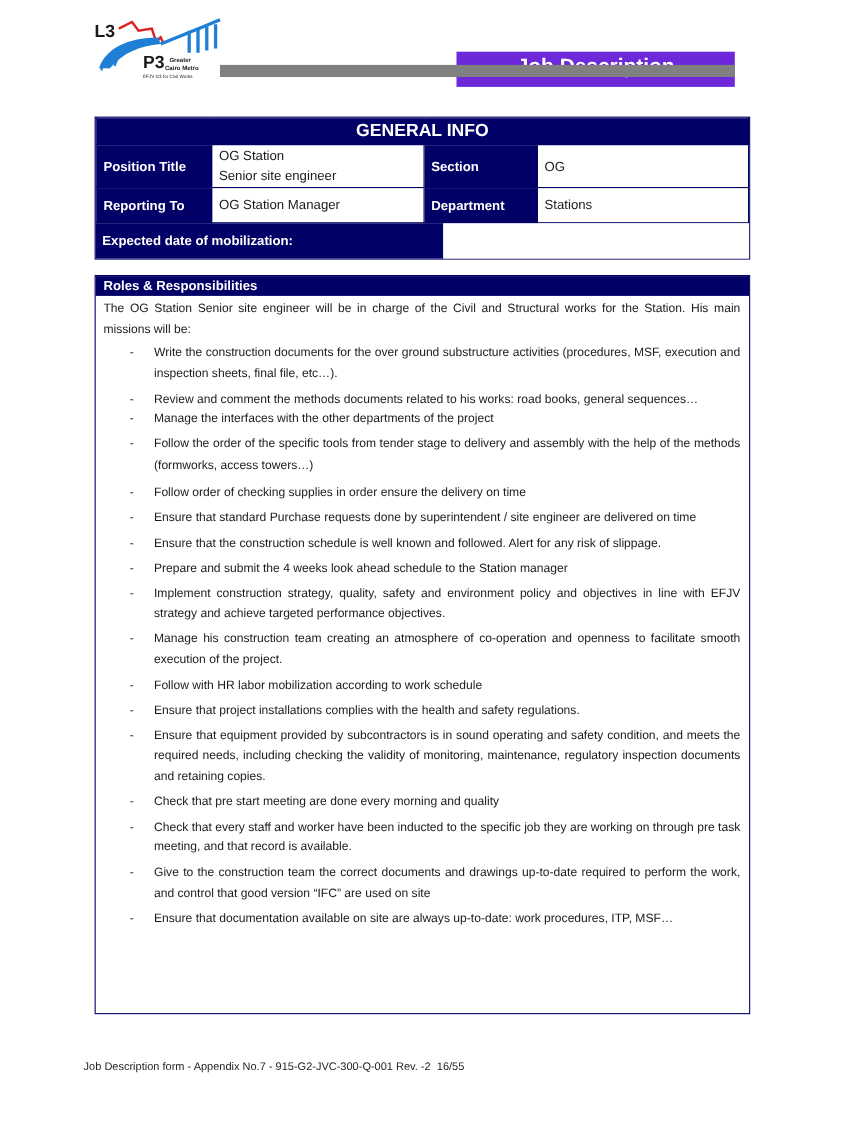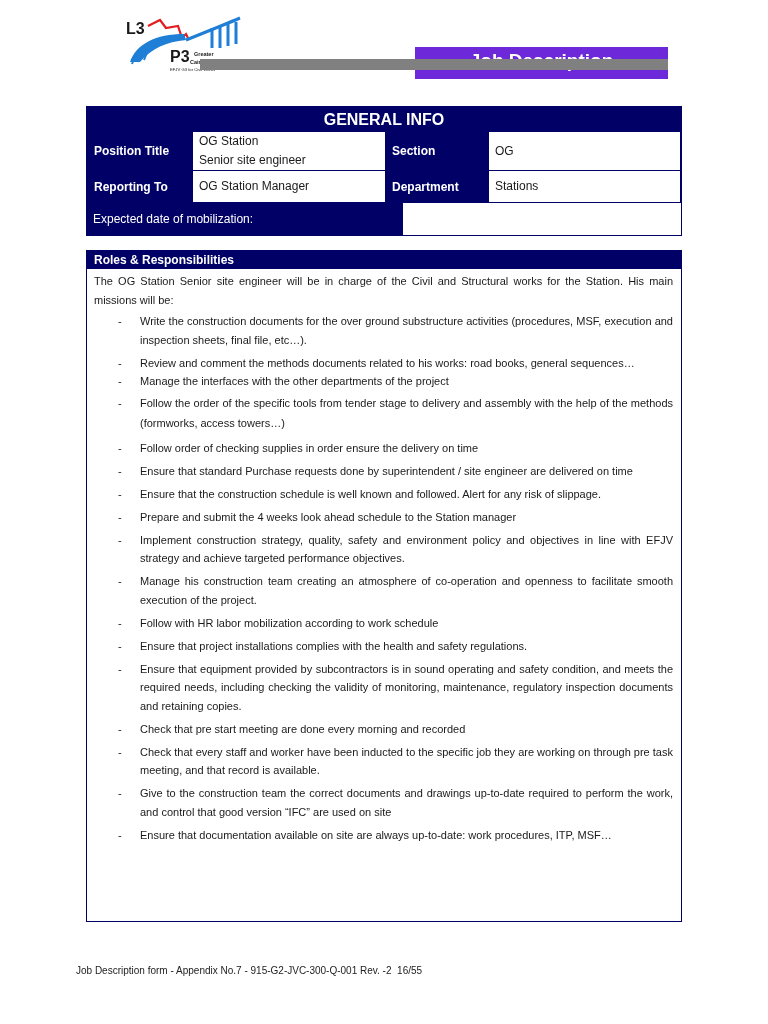--- a/index.html
+++ b/index.html
@@ -1,18 +1,18 @@
 <!DOCTYPE html>
 <html><head>
 <meta charset="utf-8">
 <style>
   html, body { margin: 0; padding: 0; background: #ffffff; }
   body { width: 768px; height: 1024px; position: relative; overflow: hidden;
          font-family: "Liberation Sans", "DejaVu Sans", sans-serif; color: #1a1a1a; }
-  .logo { position: absolute; left: 86px; top: 14px; width: 130px; height: 60px; margin-left: 40px; }
+  .logo { position: absolute; left: 86px; top: 14px; width: 130px; height: 60px; }
   .title-box { position: absolute; left: 415px; top: 47px; width: 253px; height: 32px;
                background: #6d28d9; color: #fff; font-weight: bold; font-size: 19px;
                text-align: center; line-height: 28px; }
   .title-bar { position: absolute; left: 200px; top: 59px; width: 468px; height: 11px; background: #808080; }
 
   .ginfo { position: absolute; left: 86px; top: 106px; width: 596px;
            border: 1px solid #000066; box-sizing: border-box; }
   .ginfo table { width: 100%; border-collapse: collapse; table-layout: fixed; font-size: 12px; }
   .ginfo td { border: 1px solid #000066; padding: 0 6px; vertical-align: middle; }
   .ginfo .hdr { background: #000066; color: #fff; font-weight: bold; text-align: center; height: 23px; font-size: 16px; }
@@ -75,21 +75,21 @@
     </tr>
     <tr style="height:32px">
       <td class="lbl">Reporting To</td>
       <td class="val">OG Station Manager</td>
       <td class="lbl">Department</td>
       <td class="val">Stations</td>
     </tr>
   </tbody>
     </table>
   <div style="display:flex; height:32px;">
-    <div style="width:316px; background:#000066; color:#fff; font-weight:normal; font-size:12px; line-height:32px; padding-left:6px; box-sizing:border-box;">Expected date of mobilization:</div>
+    <div style="width:316px; background:#000066; color:#fff; font-weight:bold; font-size:12px; line-height:32px; padding-left:6px; box-sizing:border-box;">Expected date of mobilization:</div>
     <div style="flex:1; background:#fff;"></div>
   </div>
 </div>
 
 <div class="roles">
   <div class="roles-hdr">Roles &amp; Responsibilities</div>
   <div class="roles-body">
     <p class="intro">The OG Station Senior site engineer will be in charge of the Civil and Structural works for the Station. His main missions will be:</p>
     <div class="item">
         <span class="dash">-</span>
@@ -138,21 +138,21 @@
     <div class="item">
         <span class="dash">-</span>
         <span class="txt">Ensure that project installations complies with the health and safety regulations.</span>
       </div>
     <div class="item">
         <span class="dash">-</span>
         <span class="txt">Ensure that equipment provided by subcontractors is in sound operating and safety condition, and meets the required needs, including checking the validity of monitoring, maintenance, regulatory inspection documents and retaining copies.</span>
       </div>
     <div class="item">
         <span class="dash">-</span>
-        <span class="txt">Check that pre start meeting are done every morning and recorded</span>
+        <span class="txt">Check that pre start meeting are done every morning and quality</span>
       </div>
     <div class="item">
         <span class="dash">-</span>
         <span class="txt">Check that every staff and worker have been inducted to the specific job they are working on through pre task meeting, and that record is available.</span>
       </div>
     <div class="item">
         <span class="dash">-</span>
         <span class="txt">Give to the construction team the correct documents and drawings up-to-date required to perform the work, and control that good version “IFC” are used on site</span>
       </div>
     <div class="item">

